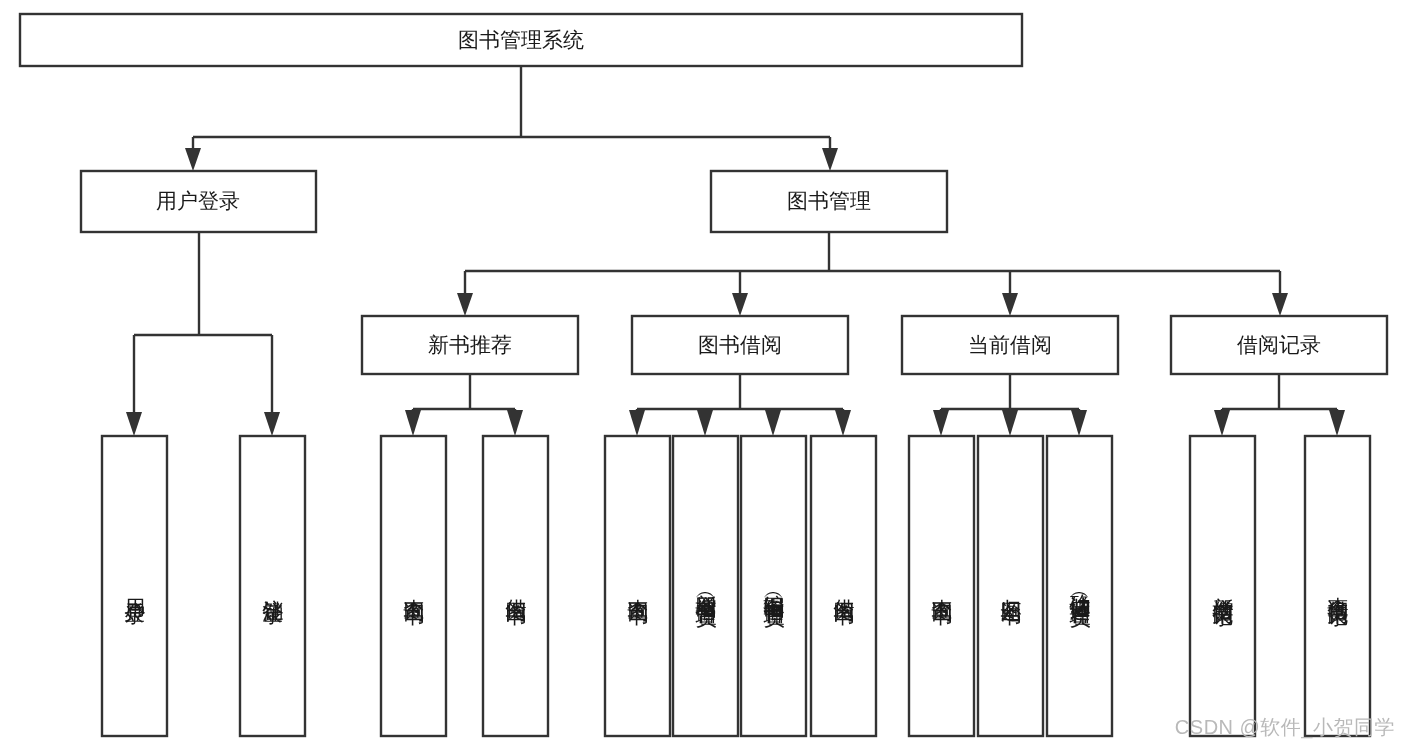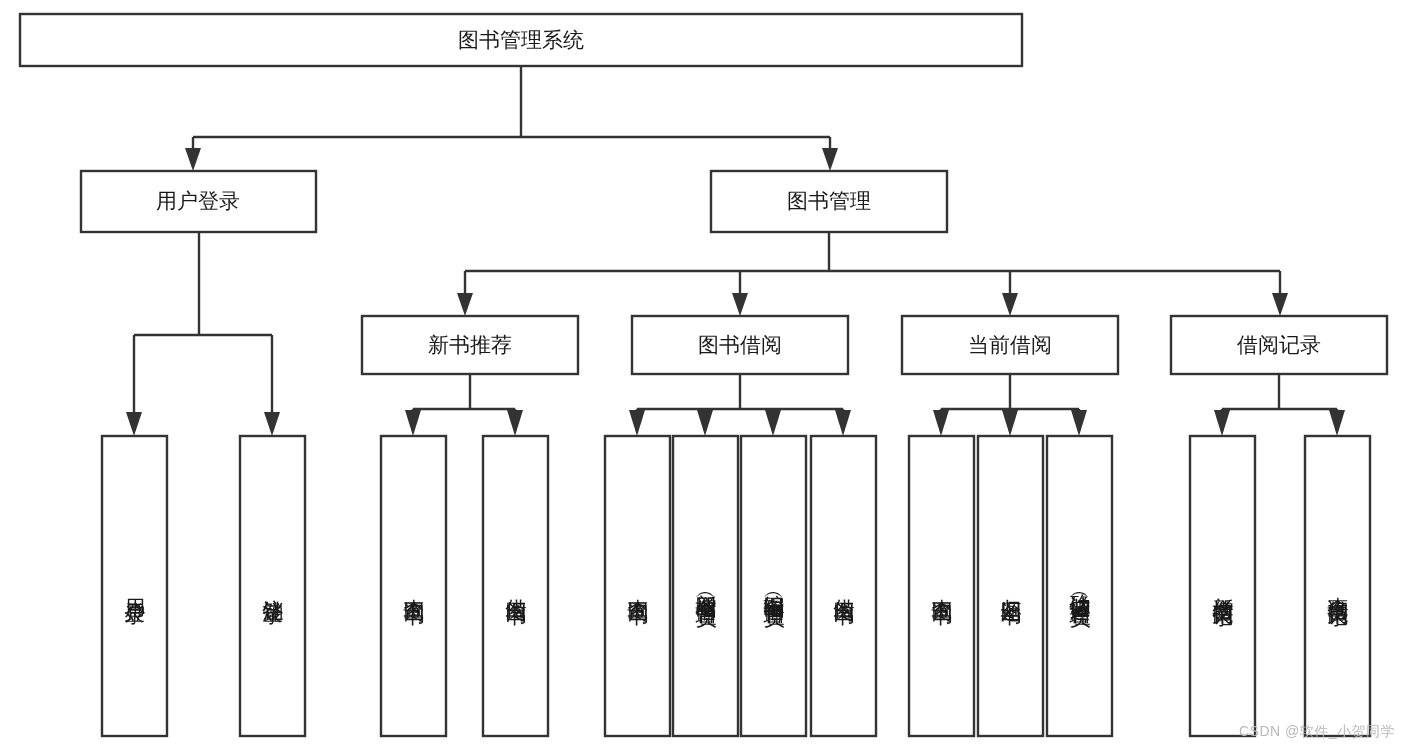--- a/index.html
+++ b/index.html
@@ -61,21 +61,21 @@
     letter-spacing: 2px;
     color: #1a1a1a;
     white-space: nowrap;
     pointer-events: none;
   }
   .watermark {
     position: absolute;
     right: 10px;
     bottom: 6px;
     font-family: "Liberation Sans", "DejaVu Sans", sans-serif;
-    font-size: 14px;
+    font-size: 20px;
     color: #b9b9b9;
     letter-spacing: 0.5px;
     white-space: nowrap;
   }
 </style>
 </head>
 <body>
 
 <div id="diagram-root">
 

